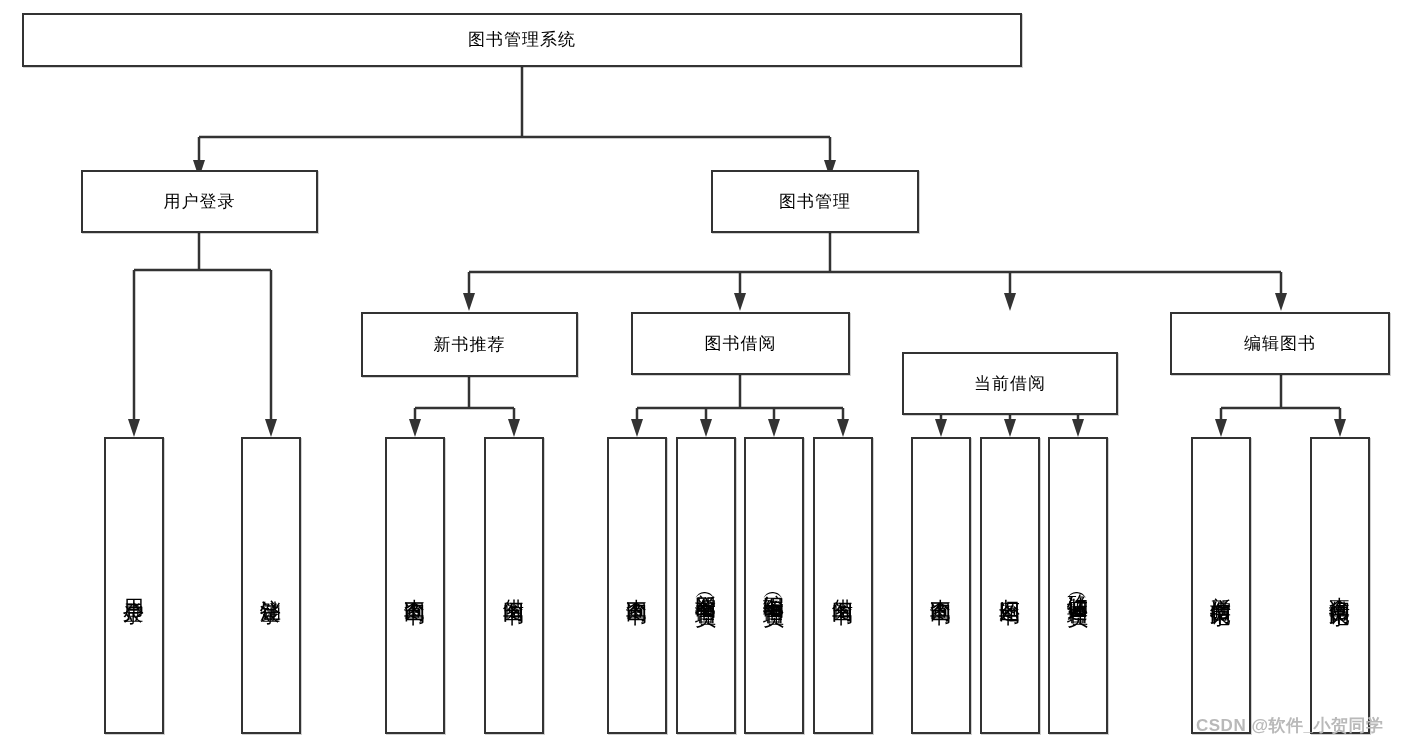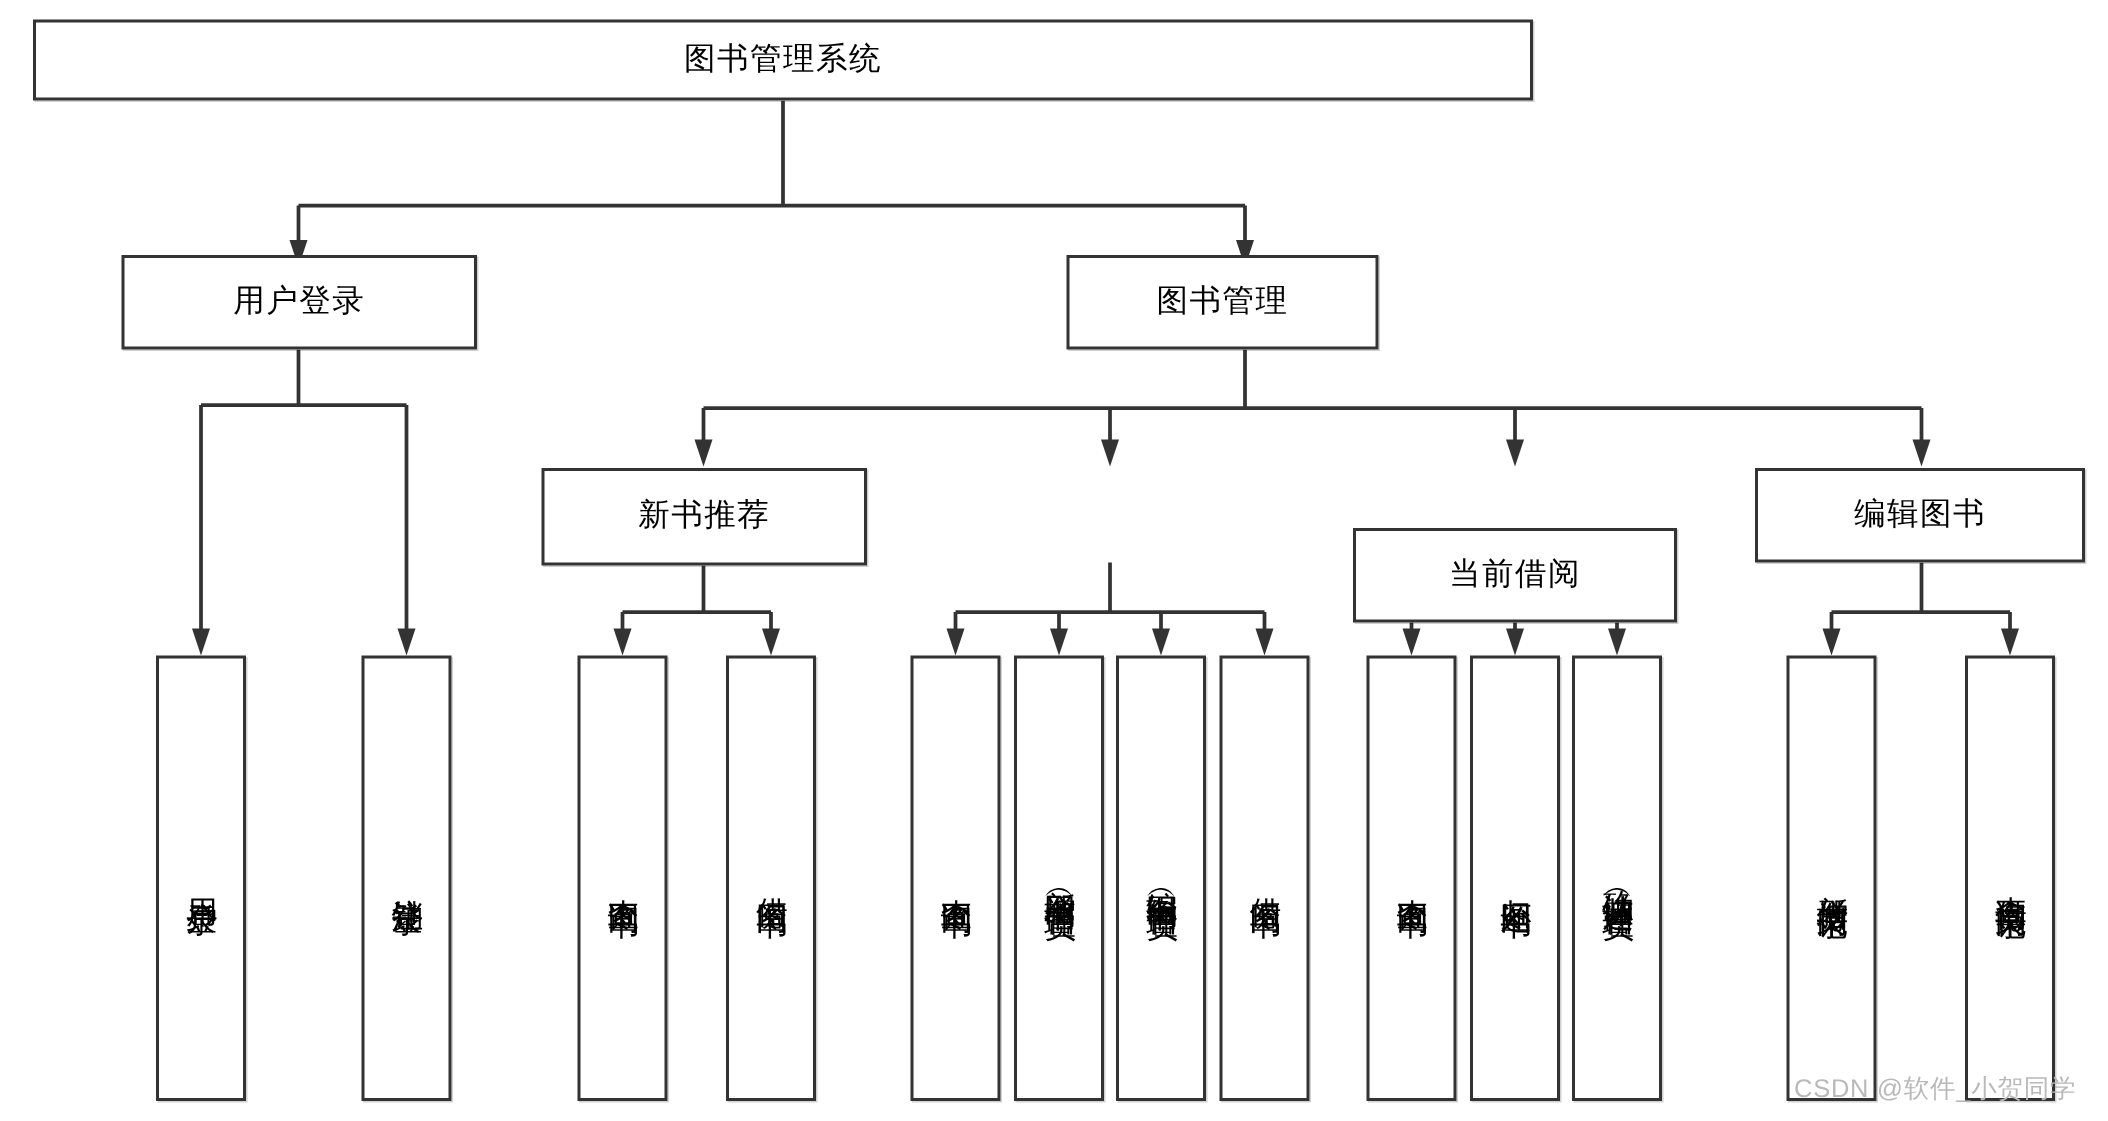--- a/index.html
+++ b/index.html
@@ -29,21 +29,21 @@
     box-sizing: border-box;
     border: 2.5px solid #333333;
     background: #ffffff;
     display: flex;
     align-items: center;
     justify-content: center;
     color: #000000;
     box-shadow: 1px 1px 0 rgba(0,0,0,0.18);
   }
   .node .label {
-    font-size: 21px;
+    font-size: 17px;
     line-height: 1.15;
     letter-spacing: 1px;
     white-space: nowrap;
   }
   .node.leaf {
     align-items: center;
     justify-content: center;
   }
   .node.leaf .label {
     writing-mode: vertical-rl;
@@ -147,20 +147,23 @@
   <div class="node" style="left:81px; top:170px; width:237px; height:63px;">
     <span class="label">用户登录</span>
   </div>
   <div class="node" style="left:711px; top:170px; width:208px; height:63px;">
     <span class="label">图书管理</span>
   </div>
 
   <div class="node" style="left:361px; top:312px; width:217px; height:65px;">
     <span class="label">新书推荐</span>
   </div>
+  <div class="node" style="left:631px; top:312px; width:219px; height:63px;">
+    <span class="label">图书借阅</span>
+  </div>
   <div class="node" style="left:902px; top:312px; width:216px; height:63px;margin-top:40px;">
     <span class="label">当前借阅</span>
   </div>
   <div class="node" style="left:1170px; top:312px; width:220px; height:63px;">
     <span class="label">编辑图书</span>
   </div>
 
   <div class="node leaf" style="left:104px; top:437px; width:60px; height:297px;">
     <span class="label">用户登录</span>
   </div>
@@ -198,15 +201,15 @@
     <span class="label">确认归还（管理员）</span>
   </div>
 
   <div class="node leaf" style="left:1191px; top:437px; width:60px; height:297px;">
     <span class="label">新增借阅记录</span>
   </div>
   <div class="node leaf" style="left:1310px; top:437px; width:60px; height:297px;">
     <span class="label">查询借阅记录</span>
   </div>
 
-  <div class="watermark" style="left:1196px; top:714px;">CSDN @软件_小贺同学</div>
+  <div class="watermark" style="left:1196px; top:714px;font-weight:bold;">CSDN @软件_小贺同学</div>
 
 </div>
 
 </body></html>

